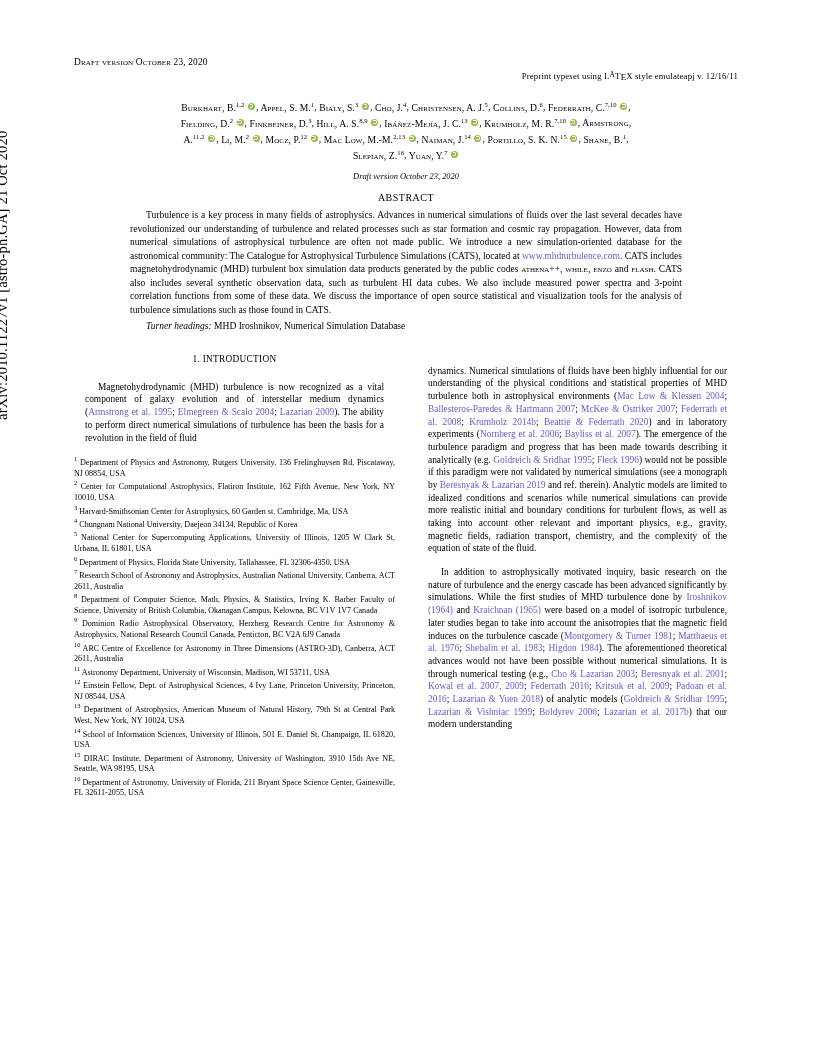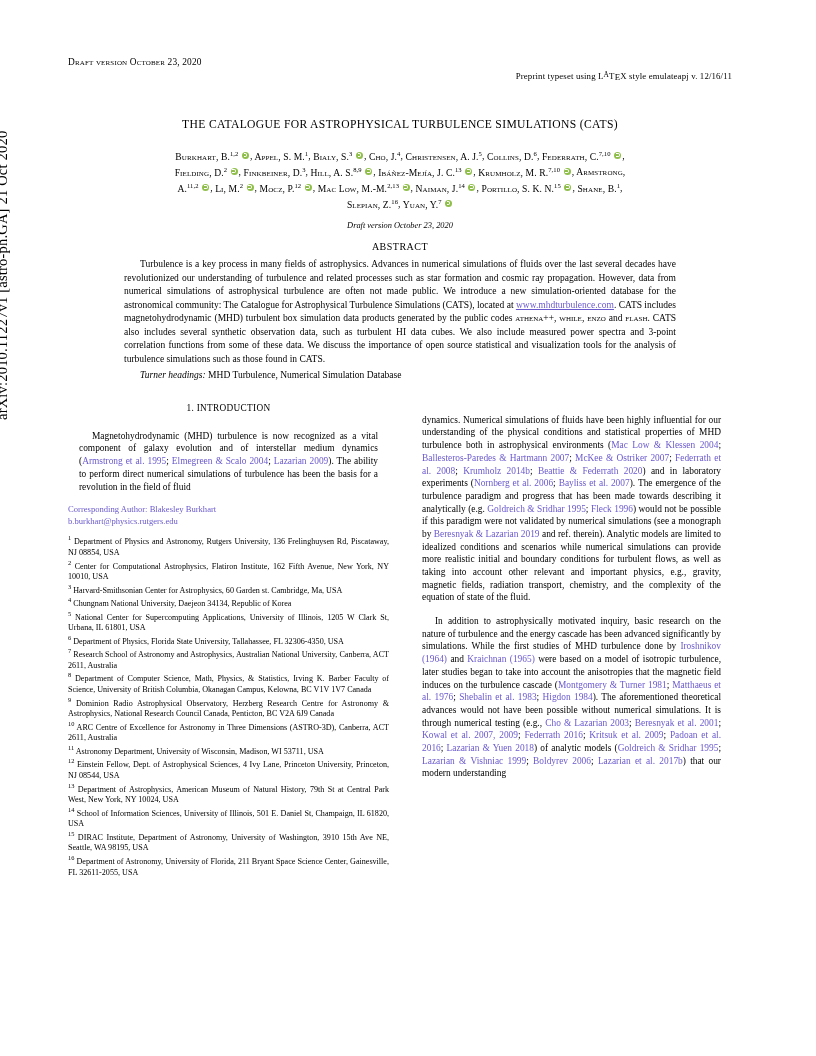--- a/index.html
+++ b/index.html
@@ -22,21 +22,21 @@
     transform-origin:left top;
     font-family:"Liberation Serif", serif;
     font-size:14.5px;
     letter-spacing:0.2px;
     color:#000;
     white-space:nowrap;
   }
 
   .content {
     position:absolute;
-    left:68px; top:56px;
+    left:74px; top:56px;
     width:664px;
   }
 
   .preprint-head {
     font-size:8.8px;
     line-height:1.45;
     letter-spacing:0.15px;
   }
   .sc { font-variant:small-caps; }
   .preprint-head .l1 { font-variant:small-caps; font-size:9.4px; }
@@ -126,21 +126,21 @@
   }
   p.body {
     font-size:9.4px;
     line-height:1.35;
     text-align:justify;
     text-indent:13px;
     margin:11px;
   }
   p.body + p.body { margin-top:0; }
   .cite { color:#6a5acd; }
-  .url { color:#6a5acd;text-decoration:underline; }
+  .url { color:#6a5acd; }
 
   .corresp {
     margin-top:11px;
     font-size:8.6px;
     line-height:1.35;
     color:#6a5acd;
   }
 
   .affils {
     margin-top:7px;
@@ -158,21 +158,20 @@
 
   <div class="arxiv-stamp">arXiv:2010.11227v1  [astro-ph.GA]  21 Oct 2020</div>
 
   <div class="content">
 
     <div class="preprint-head">
       <div class="l1">Draft version October 23, 2020</div>
       <div class="l2">Preprint typeset using L<span style="font-size:7.4px;position:relative;top:-2px;">A</span>T<span style="font-size:8.8px;position:relative;top:1.3px;">E</span>X style emulateapj v. 12/16/11</div>
     </div>
 
-    <div class="title">THE CATALOGUE FOR ASTROPHYSICAL TURBULENCE SIMULATIONS (CATS)</div>
 
     <div class="authors">
       <span>Burkhart, B.<sup>1,2</sup></span>
       <span class="orcid"></span>,
       <span>Appel, S. M.<sup>1</sup></span>,
       <span>Bialy, S.<sup>3</sup></span>
       <span class="orcid"></span>,
       <span>Cho, J.<sup>4</sup></span>,
       <span>Christensen, A. J.<sup>5</sup></span>,
       <span>Collins, D.<sup>6</sup></span>,
@@ -219,40 +218,36 @@
       (CATS), located at <span class="url">www.mhdturbulence.com</span>. CATS includes magnetohydrodynamic (MHD) turbulent
       box simulation data products generated by the public codes <span class="sc">athena++</span>, <span class="sc">while</span>, <span class="sc">enzo</span> and
       <span class="sc">flash</span>. CATS also includes several synthetic observation data, such as turbulent HI data cubes. We
       also include measured power spectra and 3-point correlation functions from some of these data. We
       discuss the importance of open source statistical and visualization tools for the analysis of turbulence
       simulations such as those found in CATS.
     </div>
 
     <div class="subject">
       <i>Turner headings:</i>
-      <span>MHD Turbulence, Numerical Simulation Database</span>
+      <span>MHD Iroshnikov, Numerical Simulation Database</span>
     </div>
 
     <div class="columns">
 
       <div class="col">
         <div class="sec-head">1. INTRODUCTION</div>
 
         <p class="body">
           Magnetohydrodynamic (MHD) turbulence is now recognized as a vital component of galaxy evolution and
           of interstellar medium dynamics (<span class="cite">Armstrong et al. 1995</span>;
           <span class="cite">Elmegreen &amp; Scalo 2004</span>;
           <span class="cite">Lazarian 2009</span>). The ability
           to perform direct numerical simulations of turbulence has been the basis for a revolution in the field of fluid
         </p>
 
-        <div class="corresp">
-          <div>Corresponding Author: Blakesley Burkhart</div>
-          <div>b.burkhart@physics.rutgers.edu</div>
-        </div>
 
         <div class="affils">
           <span class="affil"><sup>1</sup> Department of Physics and Astronomy, Rutgers University, 136 Frelinghuysen Rd, Piscataway, NJ 08854, USA</span>
           <span class="affil"><sup>2</sup> Center for Computational Astrophysics, Flatiron Institute, 162 Fifth Avenue, New York, NY 10010, USA</span>
           <span class="affil"><sup>3</sup> Harvard-Smithsonian Center for Astrophysics, 60 Garden st. Cambridge, Ma, USA</span>
           <span class="affil"><sup>4</sup> Chungnam National University, Daejeon 34134, Republic of Korea</span>
           <span class="affil"><sup>5</sup> National Center for Supercomputing Applications, University of Illinois, 1205 W Clark St, Urbana, IL 61801, USA</span>
           <span class="affil"><sup>6</sup> Department of Physics, Florida State University, Tallahassee, FL 32306-4350, USA</span>
           <span class="affil"><sup>7</sup> Research School of Astronomy and Astrophysics, Australian National University, Canberra, ACT 2611, Australia</span>
           <span class="affil"><sup>8</sup> Department of Computer Science, Math, Physics, &amp; Statistics, Irving K. Barber Faculty of Science, University of British Columbia, Okanagan Campus, Kelowna, BC V1V 1V7 Canada</span>

